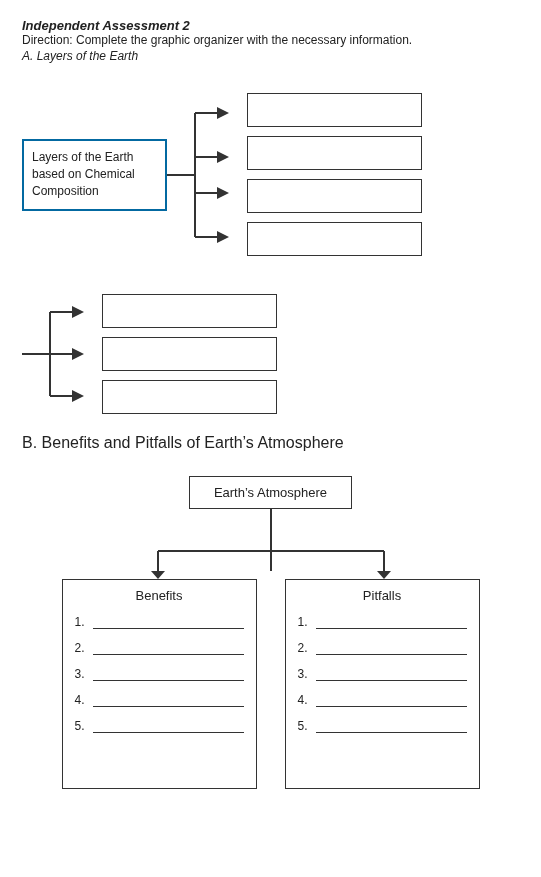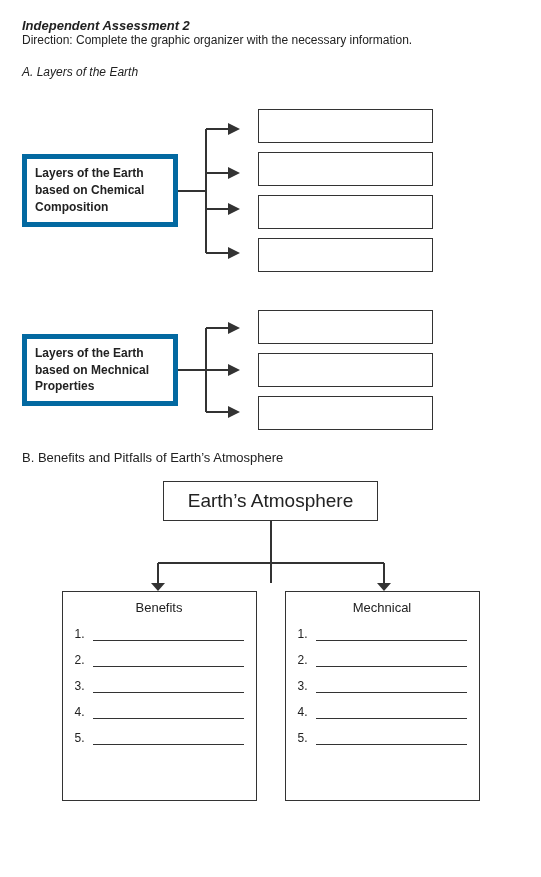--- a/index.html
+++ b/index.html
@@ -13,66 +13,65 @@
       color: #222;
     }
 
     .title {
       font-weight: bold;
       font-style: italic;
       font-size: 13px;
     }
     .direction {
       font-size: 12px;
-      margin-bottom: 18px;
+      margin-bottom: 2px;
     }
     .section-label {
       font-size: 12px;
       margin-bottom: 10px;
       font-style: italic;
     }
 
     
     .left-box {
-      border: 5px solid #0369a1;
+      border: 2px solid #0369a1;
       padding: 6px 8px;
       font-size: 12px;
-      width: 156px;
+      width: 145px;
       min-height: 72px;
       display: flex;
       align-items: center;
       text-align: left;
       line-height: 1.4;
       margin-top: 20px;
-      font-weight: bold;
     }
 
     .right-box {
       border: 1px solid #333;
       width: 175px;
       height: 34px;
     }
 
     
     .section-b-label {
-      font-size: 13px;
-      margin-bottom: 16px;
+      font-size: 16px;
+      margin-bottom: 24px;
       margin-top: 8px;
     }
 
     .atmosphere-diagram {
       display: flex;
       flex-direction: column;
       align-items: center;
     }
 
     .atm-top-box {
       border: 1px solid #333;
       padding: 8px 24px;
-      font-size: 19px;
+      font-size: 13px;
       margin-bottom: 0;
     }
 
     .benefits-col, .pitfalls-col {
       border: 1px solid #333;
       width: 195px;
       padding: 8px 12px 12px 12px;
       min-height: 210px;
     }
 
@@ -153,21 +152,20 @@
       <div class="right-box"></div>
       <div class="right-box"></div>
       <div class="right-box"></div>
     </div>
   </div>
 </div>
 
 <div class="diagram-a" style="margin-bottom:20px;">
   <div class="diagram-a-inner">
 
-    <div class="left-box">Layers of the Earth based on Mechnical Properties</div>
 
     <svg width="80" height="120" class="bracket-svg" style="margin-top:20px;">
 
       <line x1="0" y1="60" x2="28" y2="60" stroke="#333" stroke-width="2"></line>
 
       <line x1="28" y1="18" x2="28" y2="102" stroke="#333" stroke-width="2"></line>
 
       <line x1="28" y1="18" x2="50" y2="18" stroke="#333" stroke-width="2"></line>
       <line x1="28" y1="60" x2="50" y2="60" stroke="#333" stroke-width="2"></line>
       <line x1="28" y1="102" x2="50" y2="102" stroke="#333" stroke-width="2"></line>
@@ -227,21 +225,21 @@
         <span class="list-num">4.</span>
         <span class="list-line"></span>
       </div>
       <div class="list-item-row">
         <span class="list-num">5.</span>
         <span class="list-line"></span>
       </div>
     </div>
 
     <div class="pitfalls-col">
-      <div class="col-title">Mechnical</div>
+      <div class="col-title">Pitfalls</div>
       <div class="list-item-row">
         <span class="list-num">1.</span>
         <span class="list-line"></span>
       </div>
       <div class="list-item-row">
         <span class="list-num">2.</span>
         <span class="list-line"></span>
       </div>
       <div class="list-item-row">
         <span class="list-num">3.</span>

